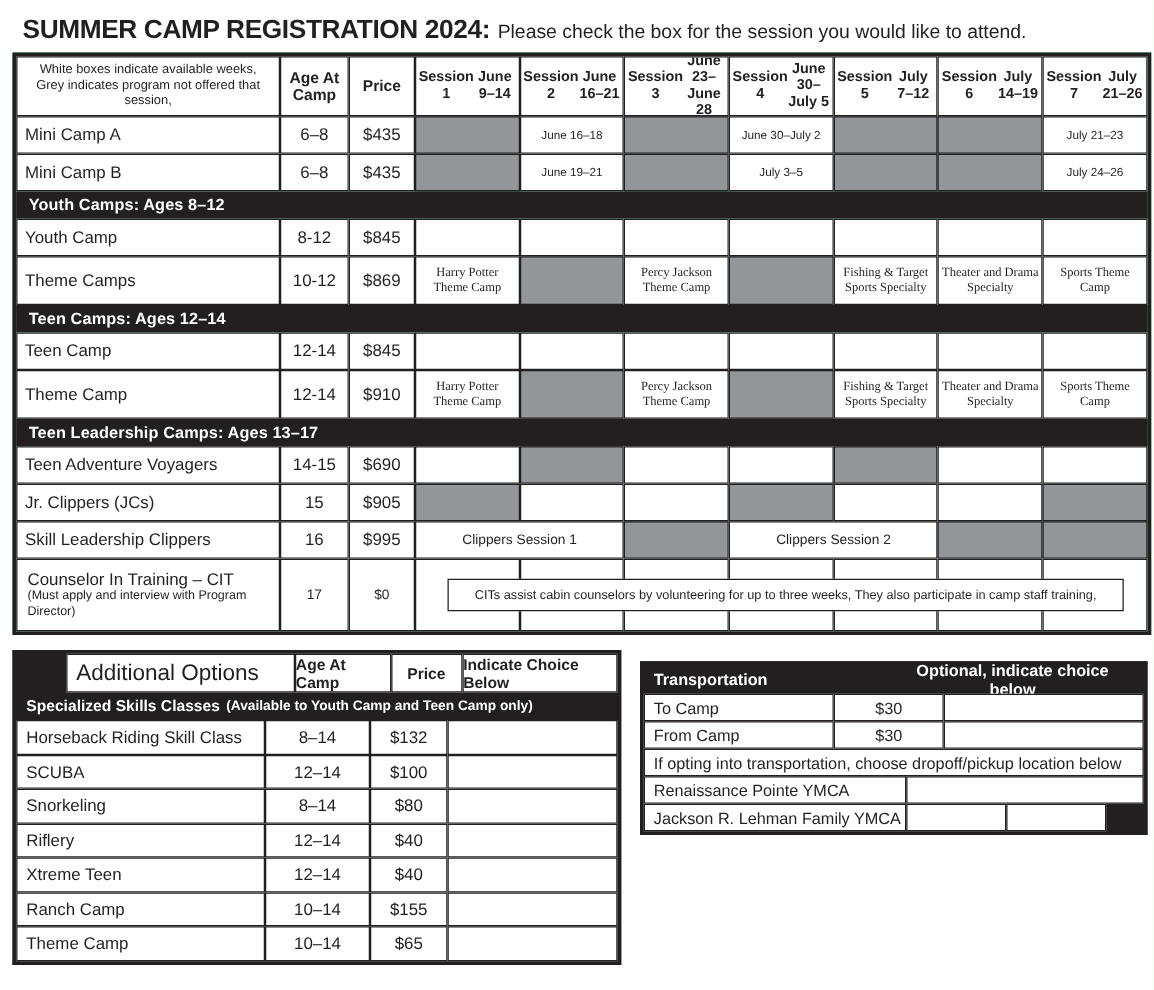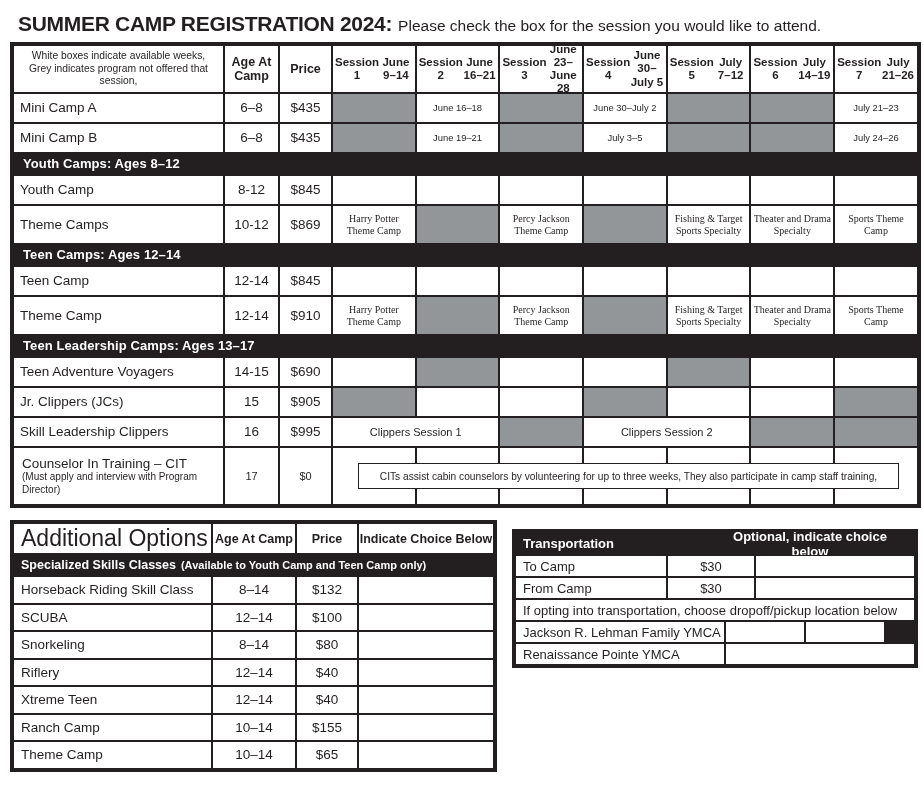--- a/index.html
+++ b/index.html
@@ -148,21 +148,21 @@
     display: flex;
     align-items: center;
     font-size: 13.5px;
     overflow: hidden;
   }
   .o-name  { width: 199px; padding-left: 7px; }
   .o-age   { width: 84px; justify-content: center; }
   .o-price { width: 62px; justify-content: center; }
   .o-choice{ width: 136px; }
   .opt-head { height: 31px; }
-  .opt-head .o-name { font-size: 23px; }
+  .opt-head .o-name { font-size: 18px; margin-left: 40px; }
   .opt-head .o-age, .opt-head .o-price, .opt-head .o-choice {
     font-weight: bold; font-size: 12.5px; justify-content: center;
   }
   .opt-banner {
     background: #231f20; color: #fff;
     padding: 3px 0 3px 8px;
     height: 22px;
     display: flex; align-items: center;
     font-size: 12.5px; font-weight: bold;
   }
@@ -442,24 +442,24 @@
         </div>
         <div class="trans-row trans-data">
           <div class="trans-cell t-label">From Camp</div>
           <div class="trans-cell t-price">$30</div>
           <div class="trans-cell t-box"></div>
         </div>
         <div class="trans-row trans-data">
           <div class="trans-cell t-wide">If opting into transportation, choose dropoff/pickup location below</div>
         </div>
         <div class="trans-row trans-data">
+          <div class="trans-cell t-loc">Renaissance Pointe YMCA</div>
+          <div class="trans-cell t-locbox"></div>
+        </div>
+        <div class="trans-row trans-data">
           <div class="trans-cell t-loc">Jackson R. Lehman Family YMCA</div>
           <div class="trans-cell t-box-half"></div>
           <div class="trans-cell t-box-half"></div>
         </div>
-        <div class="trans-row trans-data">
-          <div class="trans-cell t-loc">Renaissance Pointe YMCA</div>
-          <div class="trans-cell t-locbox"></div>
-        </div>
       </div>
   </div>
 
 </div>
 
 </body></html>

